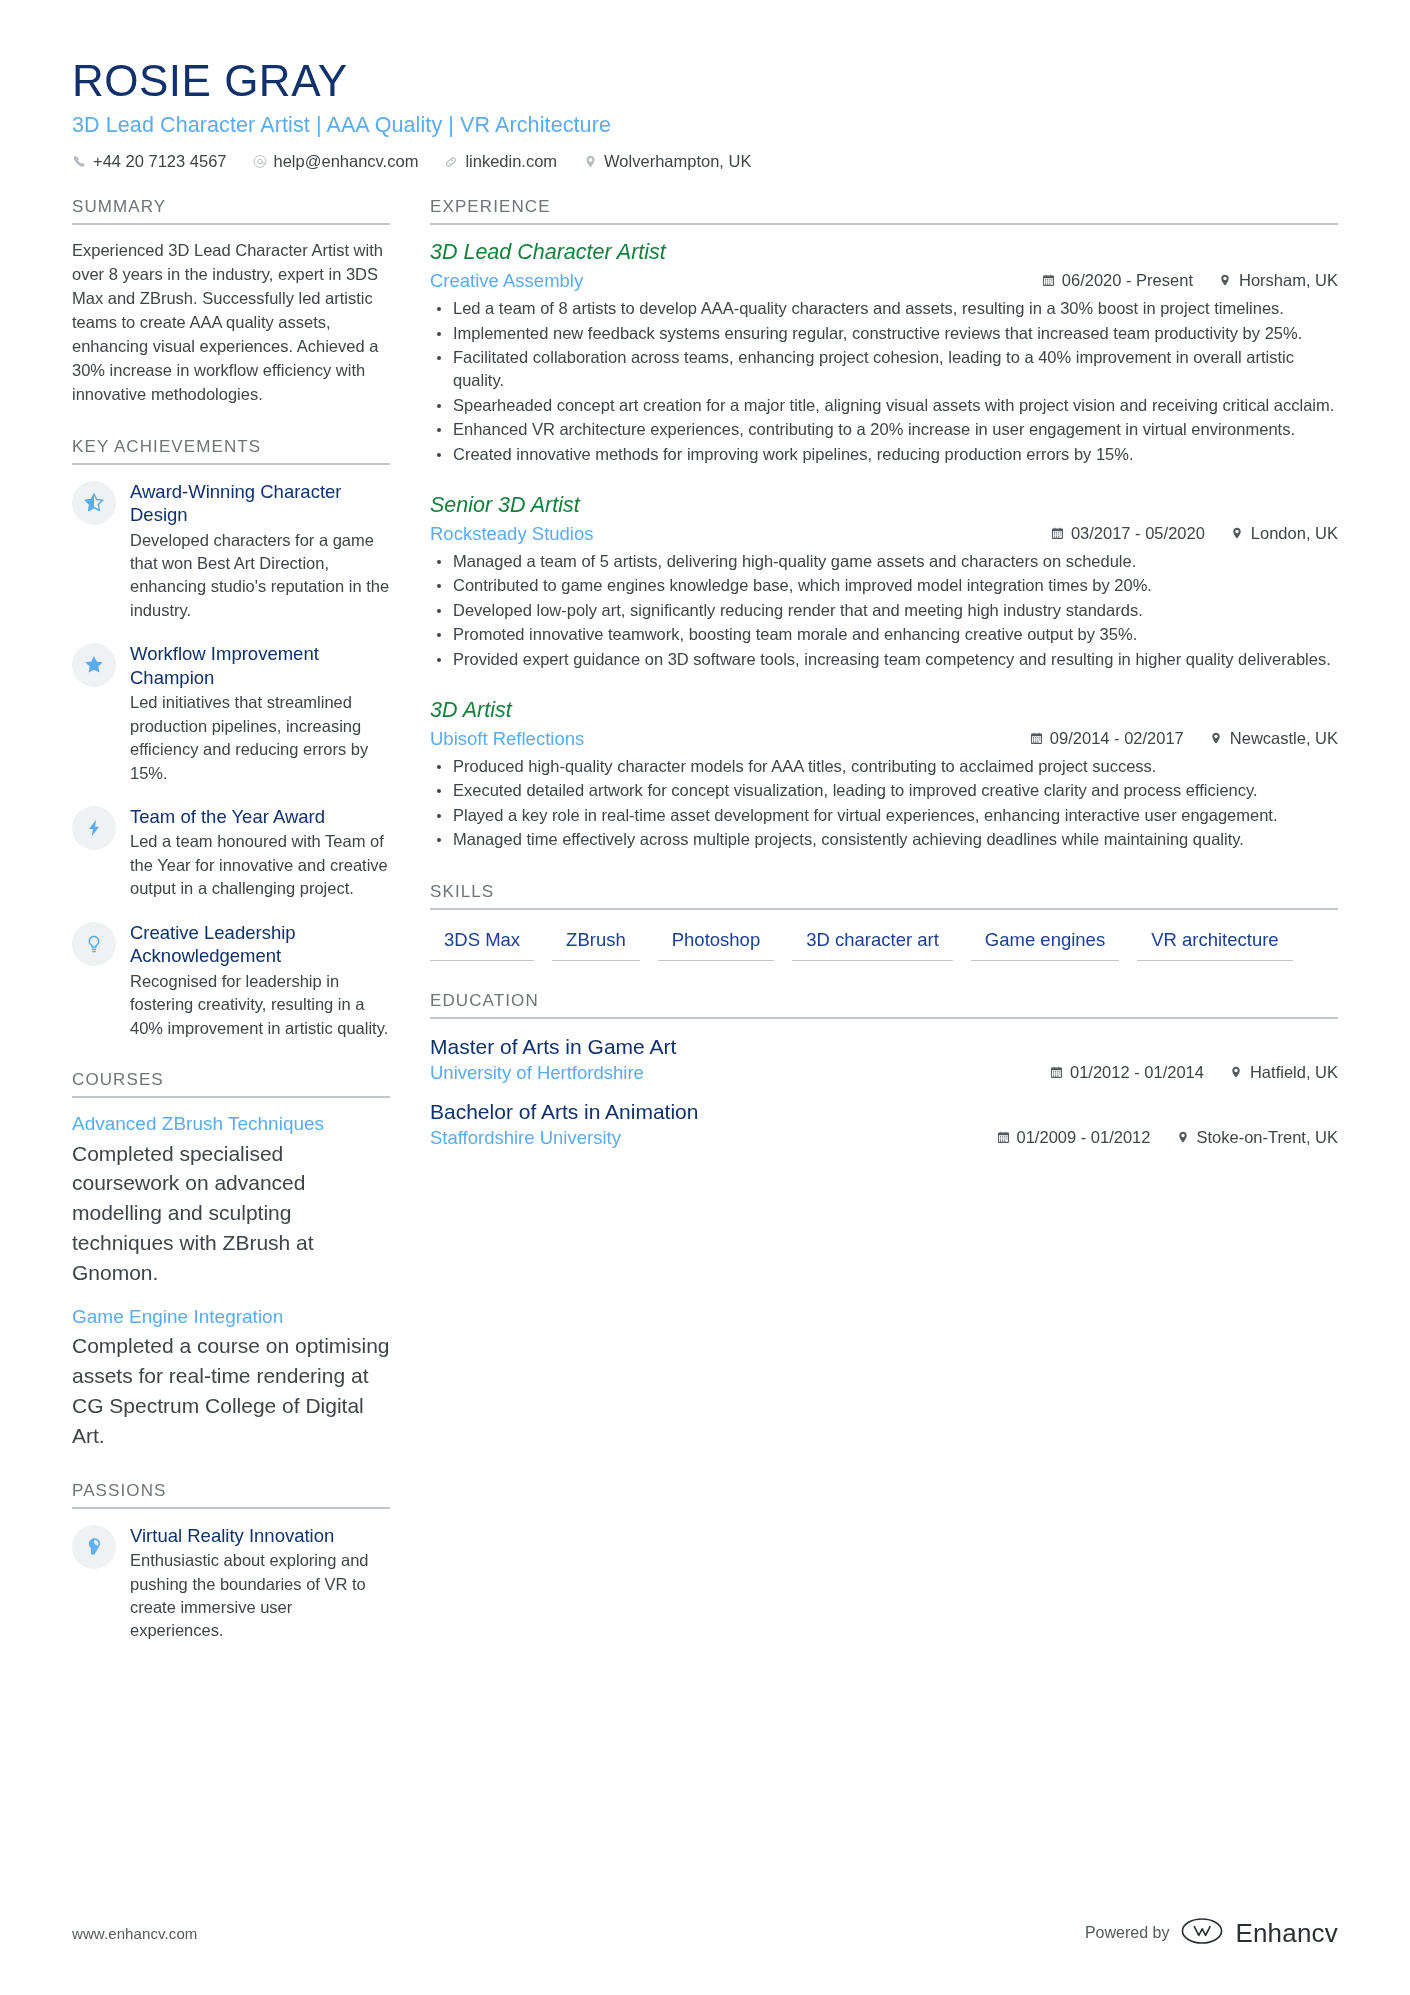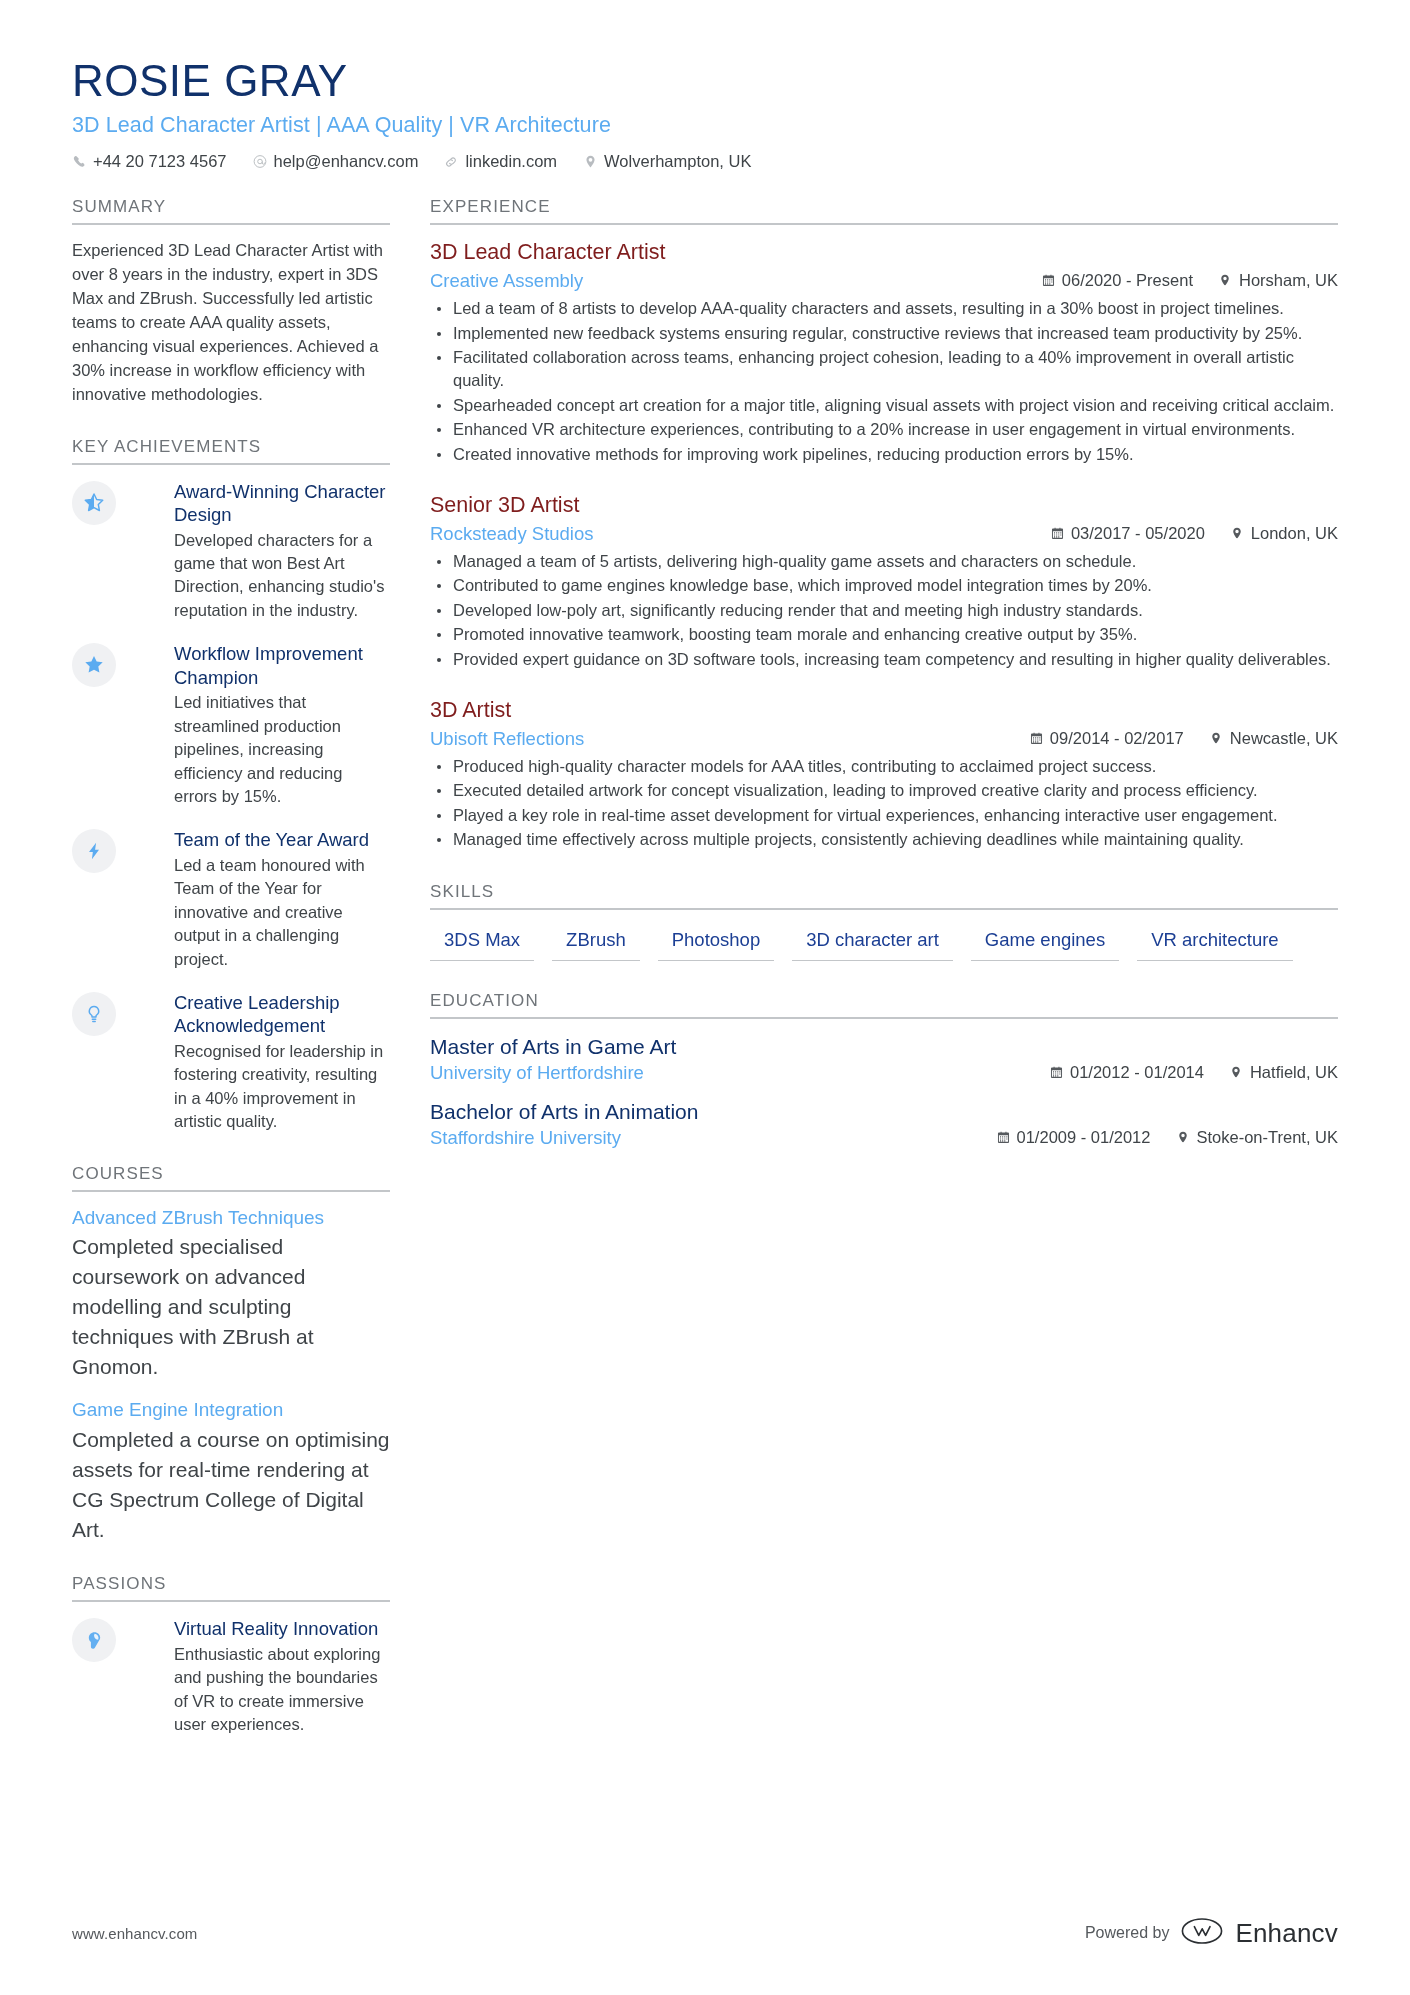--- a/index.html
+++ b/index.html
@@ -103,21 +103,21 @@
     width: 44px;
     height: 44px;
     border-radius: 50%;
     background: #f0f1f3;
     display: flex;
     align-items: center;
     justify-content: center;
     margin-top: 2px;
   }
   .ach-badge svg { display: block; }
-  .ach-text { flex: 1 1 auto; padding-top: 1px; margin-left: 44px; }
+  .ach-text { flex: 1 1 auto; padding-top: 1px; }
   .ach-title {
     font-size: 18.5px;
     color: #10316b;
     line-height: 1.27;
     margin-bottom: 2px;
   }
   .ach-desc {
     font-size: 16.5px;
     line-height: 1.42;
     color: #3f4448;
@@ -136,23 +136,24 @@
     font-size: 21px;
     line-height: 1.42;
     color: #3f4448;
   }
 
   
   .job { margin-bottom: 26px; }
   .job:last-child { margin-bottom: 0; }
   .job-title {
     font-size: 21.5px;
-    color: #7f1d1d;
+    color: #15803d;
     line-height: 1.3;
     margin-bottom: 3px;
+    font-style: italic;
   }
   .job-meta {
     display: flex;
     align-items: baseline;
     margin-bottom: 5px;
   }
   .job-company {
     font-size: 18.5px;
     color: #5babf0;
     flex: 1 1 auto;

